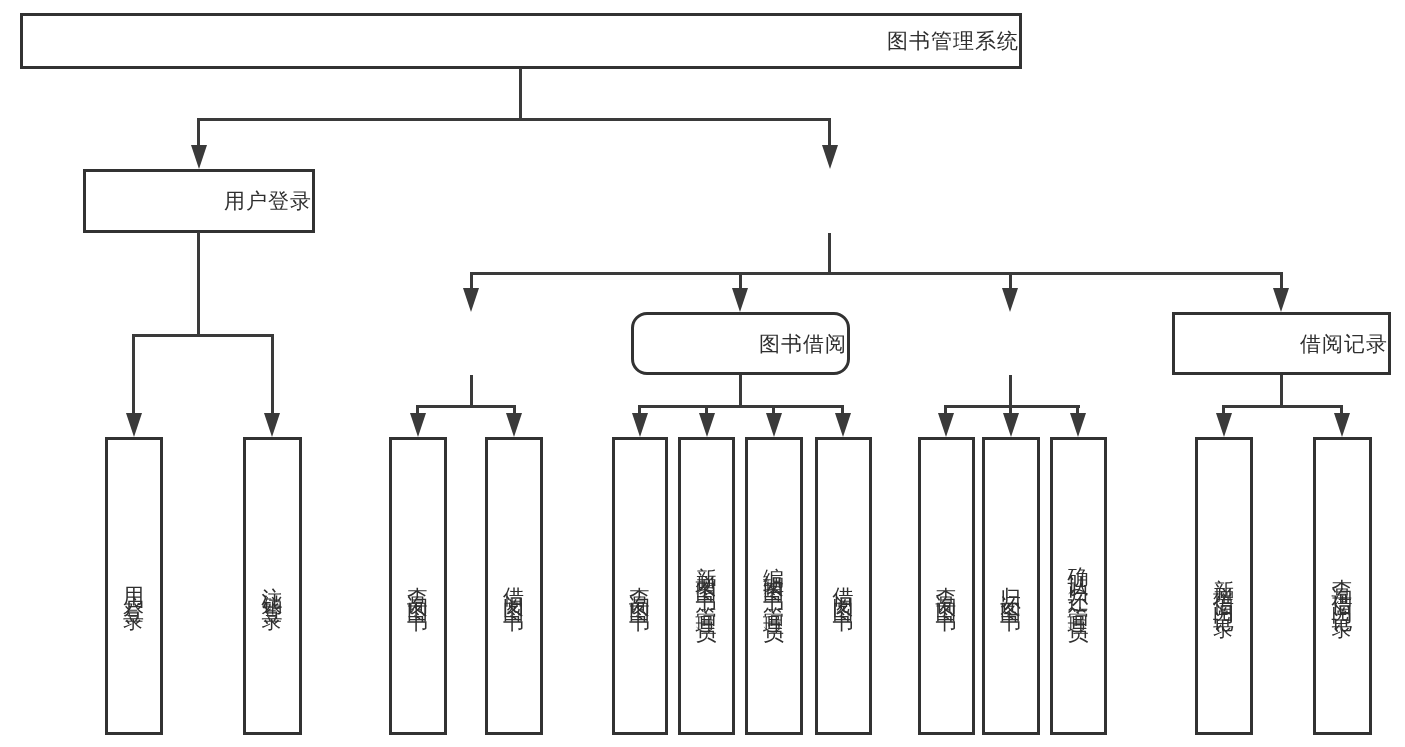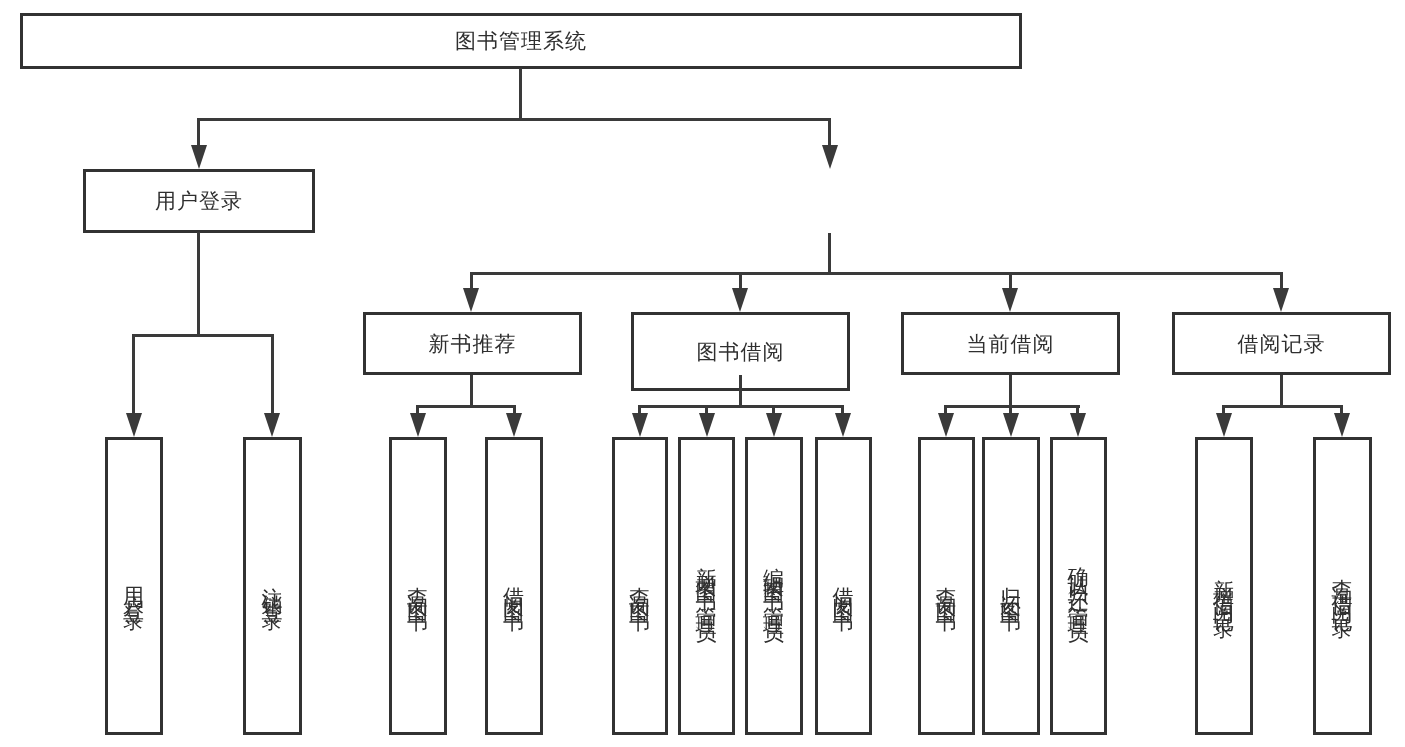--- a/index.html
+++ b/index.html
@@ -2,21 +2,21 @@
 <html><head>
 <meta charset="utf-8">
 <style>
   html,body{margin:0;padding:0;background:#ffffff;}
   #canvas{
     position:relative;width:1405px;height:747px;background:#ffffff;overflow:hidden;
     font-family:"Liberation Sans","DejaVu Sans",sans-serif;color:#2f2f2f;
   }
   .box{
     position:absolute;box-sizing:border-box;border:3px solid #323232;background:#ffffff;
-    display:flex;align-items:center;justify-content:center;
+    display:flex;align-items:center;justify-content:flex-end;
     font-size:21px;letter-spacing:1px;color:#2f2f2f;
   }
   .vbox{
     position:absolute;box-sizing:border-box;border:3px solid #323232;background:#ffffff;
     display:flex;align-items:center;justify-content:center;
     font-size:21px;color:#2f2f2f;
   }
   .vbox .vtext{
     writing-mode:vertical-rl;text-orientation:mixed;letter-spacing:8px;line-height:1;
   }
@@ -64,28 +64,22 @@
   <div class="hline" style="left:470px;top:272px;width:812px;"></div>
   <div class="vline" style="left:470px;top:272px;height:18px;"></div>
   <div class="arrow" style="left:463px;top:288px;"></div>
   <div class="vline" style="left:739px;top:272px;height:18px;"></div>
   <div class="arrow" style="left:732px;top:288px;"></div>
   <div class="vline" style="left:1009px;top:272px;height:18px;"></div>
   <div class="arrow" style="left:1002px;top:288px;"></div>
   <div class="vline" style="left:1280px;top:272px;height:18px;"></div>
   <div class="arrow" style="left:1273px;top:288px;"></div>
 
-  <div class="box" style="left:363px;top:312px;width:219px;height:63px;">
-    <span>新书推荐</span>
-  </div>
-  <div class="box" style="left:631px;top:312px;width:219px;height:79px;">
+  <div class="box" style="left:631px;top:312px;width:219px;height:63px;border-radius:16px;">
     <span>图书借阅</span>
-  </div>
-  <div class="box" style="left:901px;top:312px;width:219px;height:63px;">
-    <span>当前借阅</span>
   </div>
   <div class="box" style="left:1172px;top:312px;width:219px;height:63px;">
     <span>借阅记录</span>
   </div>
 
   <div class="vline" style="left:470px;top:375px;height:33px;"></div>
   <div class="vline" style="left:739px;top:375px;height:33px;"></div>
   <div class="vline" style="left:1009px;top:375px;height:33px;"></div>
   <div class="vline" style="left:1280px;top:375px;height:33px;"></div>
 

